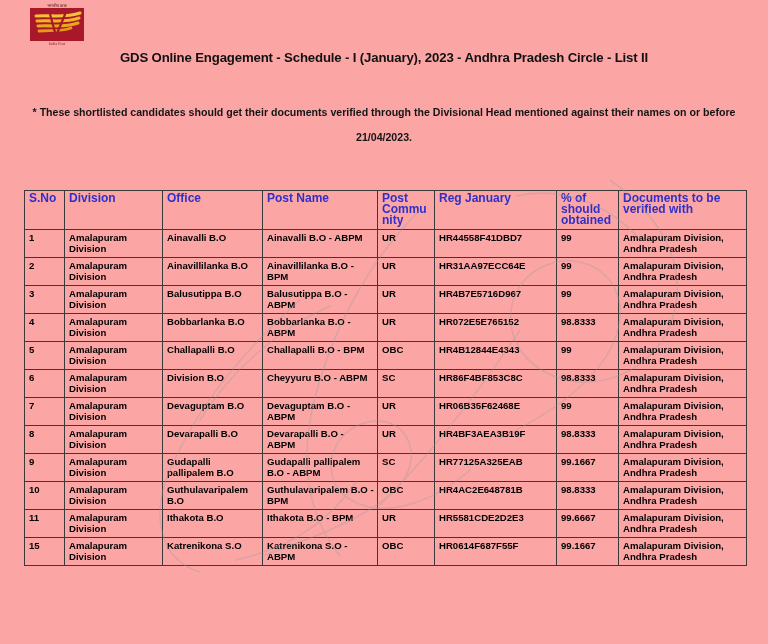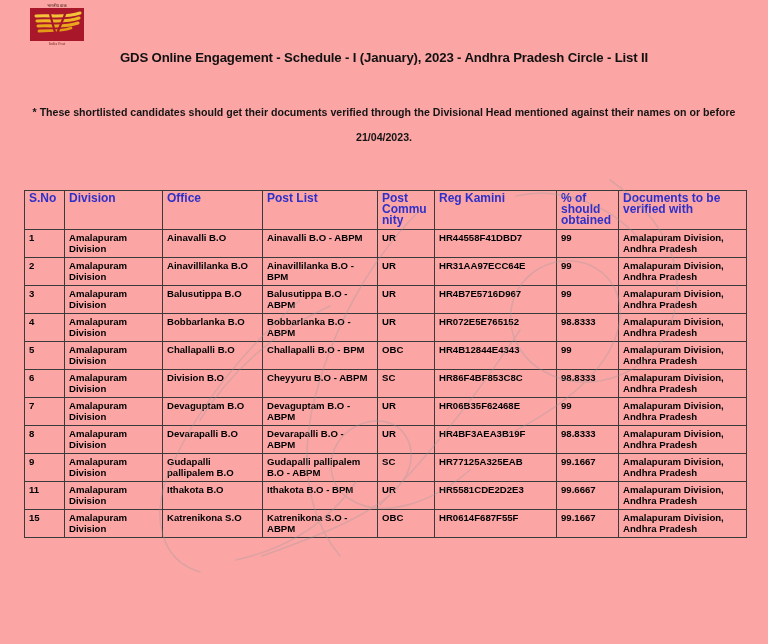--- a/index.html
+++ b/index.html
@@ -151,23 +151,23 @@
         <col class="c-comm">
           <col class="c-reg">
           <col class="c-marks">
           <col class="c-docs">
       </colgroup>
       <thead>
         <tr>
           <th>S.No</th>
           <th>Division</th>
           <th>Office</th>
-          <th>Post List</th>
+          <th>Post Name</th>
           <th>Post Community</th>
-          <th>Reg Kamini</th>
+          <th>Reg January</th>
           <th>% of should obtained</th>
           <th>Documents to be verified with</th>
         </tr>
       </thead>
       <tbody id="table-body">
           <tr>
             <td>1</td>
             <td>Amalapuram Division</td>
             <td>Ainavalli B.O</td>
             <td>Ainavalli B.O - ABPM</td>
@@ -247,20 +247,30 @@
             <td>Amalapuram Division, Andhra Pradesh</td>
           </tr>
           <tr>
             <td>9</td>
             <td>Amalapuram Division</td>
             <td>Gudapalli pallipalem B.O</td>
             <td>Gudapalli pallipalem B.O - ABPM</td>
             <td>SC</td>
             <td>HR77125A325EAB</td>
             <td>99.1667</td>
+            <td>Amalapuram Division, Andhra Pradesh</td>
+          </tr>
+          <tr>
+            <td>10</td>
+            <td>Amalapuram Division</td>
+            <td>Guthulavaripalem B.O</td>
+            <td>Guthulavaripalem B.O - BPM</td>
+            <td>OBC</td>
+            <td>HR4AC2E648781B</td>
+            <td>98.8333</td>
             <td>Amalapuram Division, Andhra Pradesh</td>
           </tr>
           <tr>
             <td>11</td>
             <td>Amalapuram Division</td>
             <td>Ithakota B.O</td>
             <td>Ithakota B.O - BPM</td>
             <td>UR</td>
             <td>HR5581CDE2D2E3</td>
             <td>99.6667</td>

